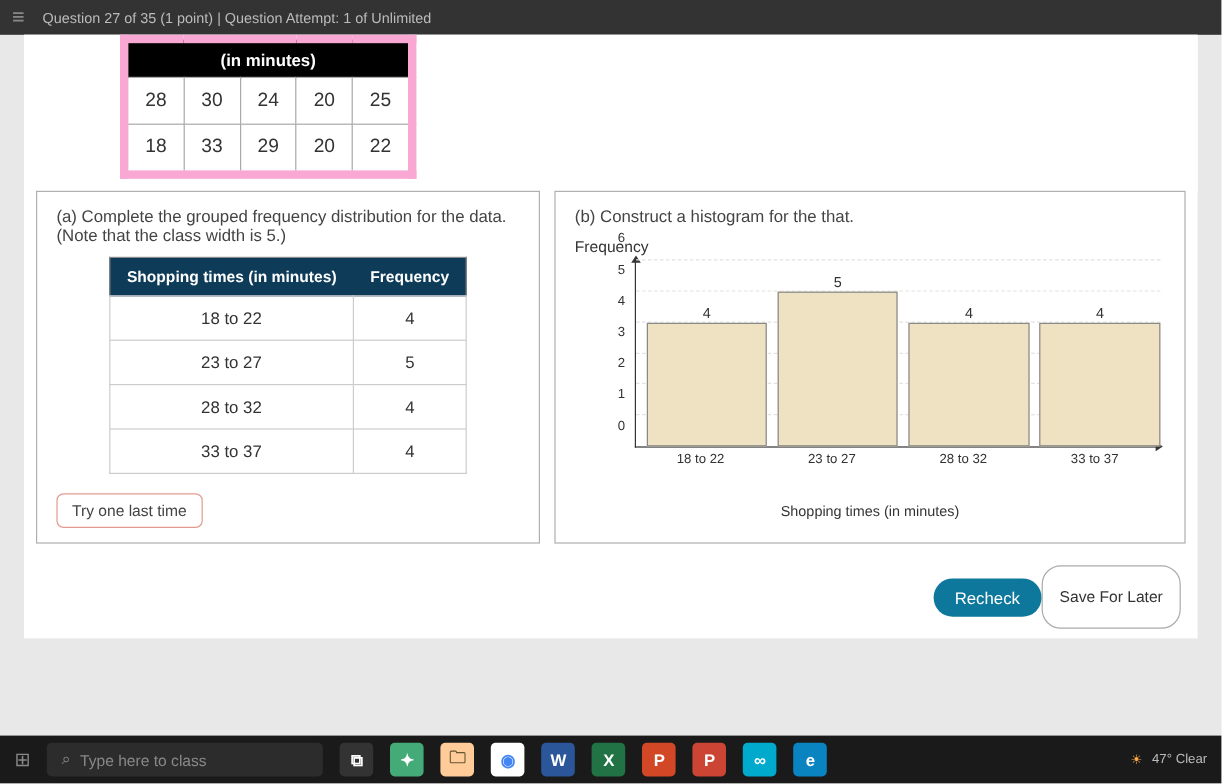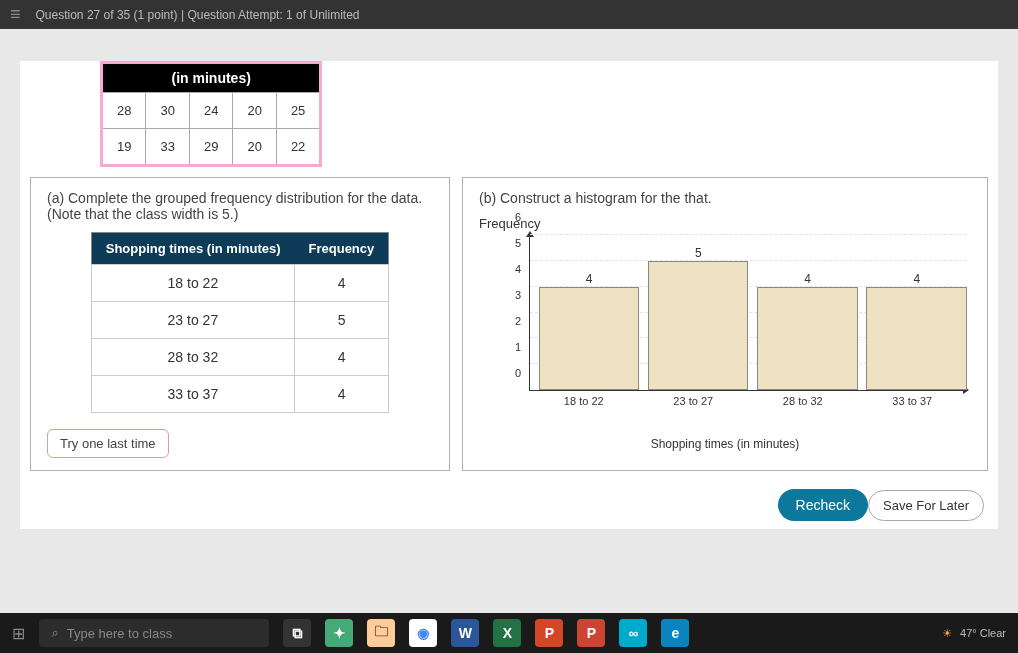--- a/index.html
+++ b/index.html
@@ -22,35 +22,34 @@
 }
 .hamburger { font-size: 18px; color: #888; }
 .content-area {
   background: #fff;
   margin: 0 20px;
   padding: 0;
 }
 .data-table-wrap { background: #fff; padding: 0 0 10px 80px;}
 .data-table {
   border-collapse: collapse;
-  border: 3px solid #f9a8d4;
-  margin-top: 32px;
+  border: 7px solid #f9a8d4;
 }
 .data-table th {
   background: #000;
   color: #fff;
   padding: 6px 12px;
   text-align: center;
   font-size: 14px;
 }
 .data-table td {
   border: 1px solid #aaa;
   padding: 10px 14px;
   text-align: center;
-  font-size: 13px;
+  font-size: 16px;
   color: #333;
 }
 .panels {
   display: flex;
   gap: 12px;
   padding: 0 10px 10px 10px;
 }
 .panel {
   border: 1px solid #b0b0b0;
   background: #fff;
@@ -142,21 +141,21 @@
   display: flex; justify-content: flex-end; align-items: center;
   padding: 8px 14px;
 }
 .recheck-btn {
   background: #0d789c; color: #fff; border: none;
   padding: 8px 18px; border-radius: 18px; font-size: 14px;
   cursor: pointer;
 }
 .save-btn {
   background: #fff; border: 1px solid #aaa; border-radius: 16px;
-  padding: 7px 14px; font-size: 13px; color: #333; cursor: pointer;
+  padding: 18px 14px; font-size: 13px; color: #333; cursor: pointer;
 }
 .copyright { font-size: 10px; color: #888; text-align: right; padding-right: 18px; }
 .taskbar {
   position: absolute; bottom: 0; left: 0; right: 0;
   height: 40px; background: #1a1a1a;
   display: flex; align-items: center; gap: 14px;
   padding: 0 12px;
 }
 .search-box {
   background: #2c2c2c; border-radius: 4px; padding: 6px 12px;
@@ -190,21 +189,21 @@
       </thead>
       <tbody id="data-tbody">
           <tr>
             <td>28</td>
             <td>30</td>
             <td>24</td>
             <td>20</td>
             <td>25</td>
           </tr>
           <tr>
-            <td>19</td>
+            <td>18</td>
             <td>33</td>
             <td>29</td>
             <td>20</td>
             <td>22</td>
           </tr>
         </tbody>
     </table>
   </div>
 
   <div class="panels">

